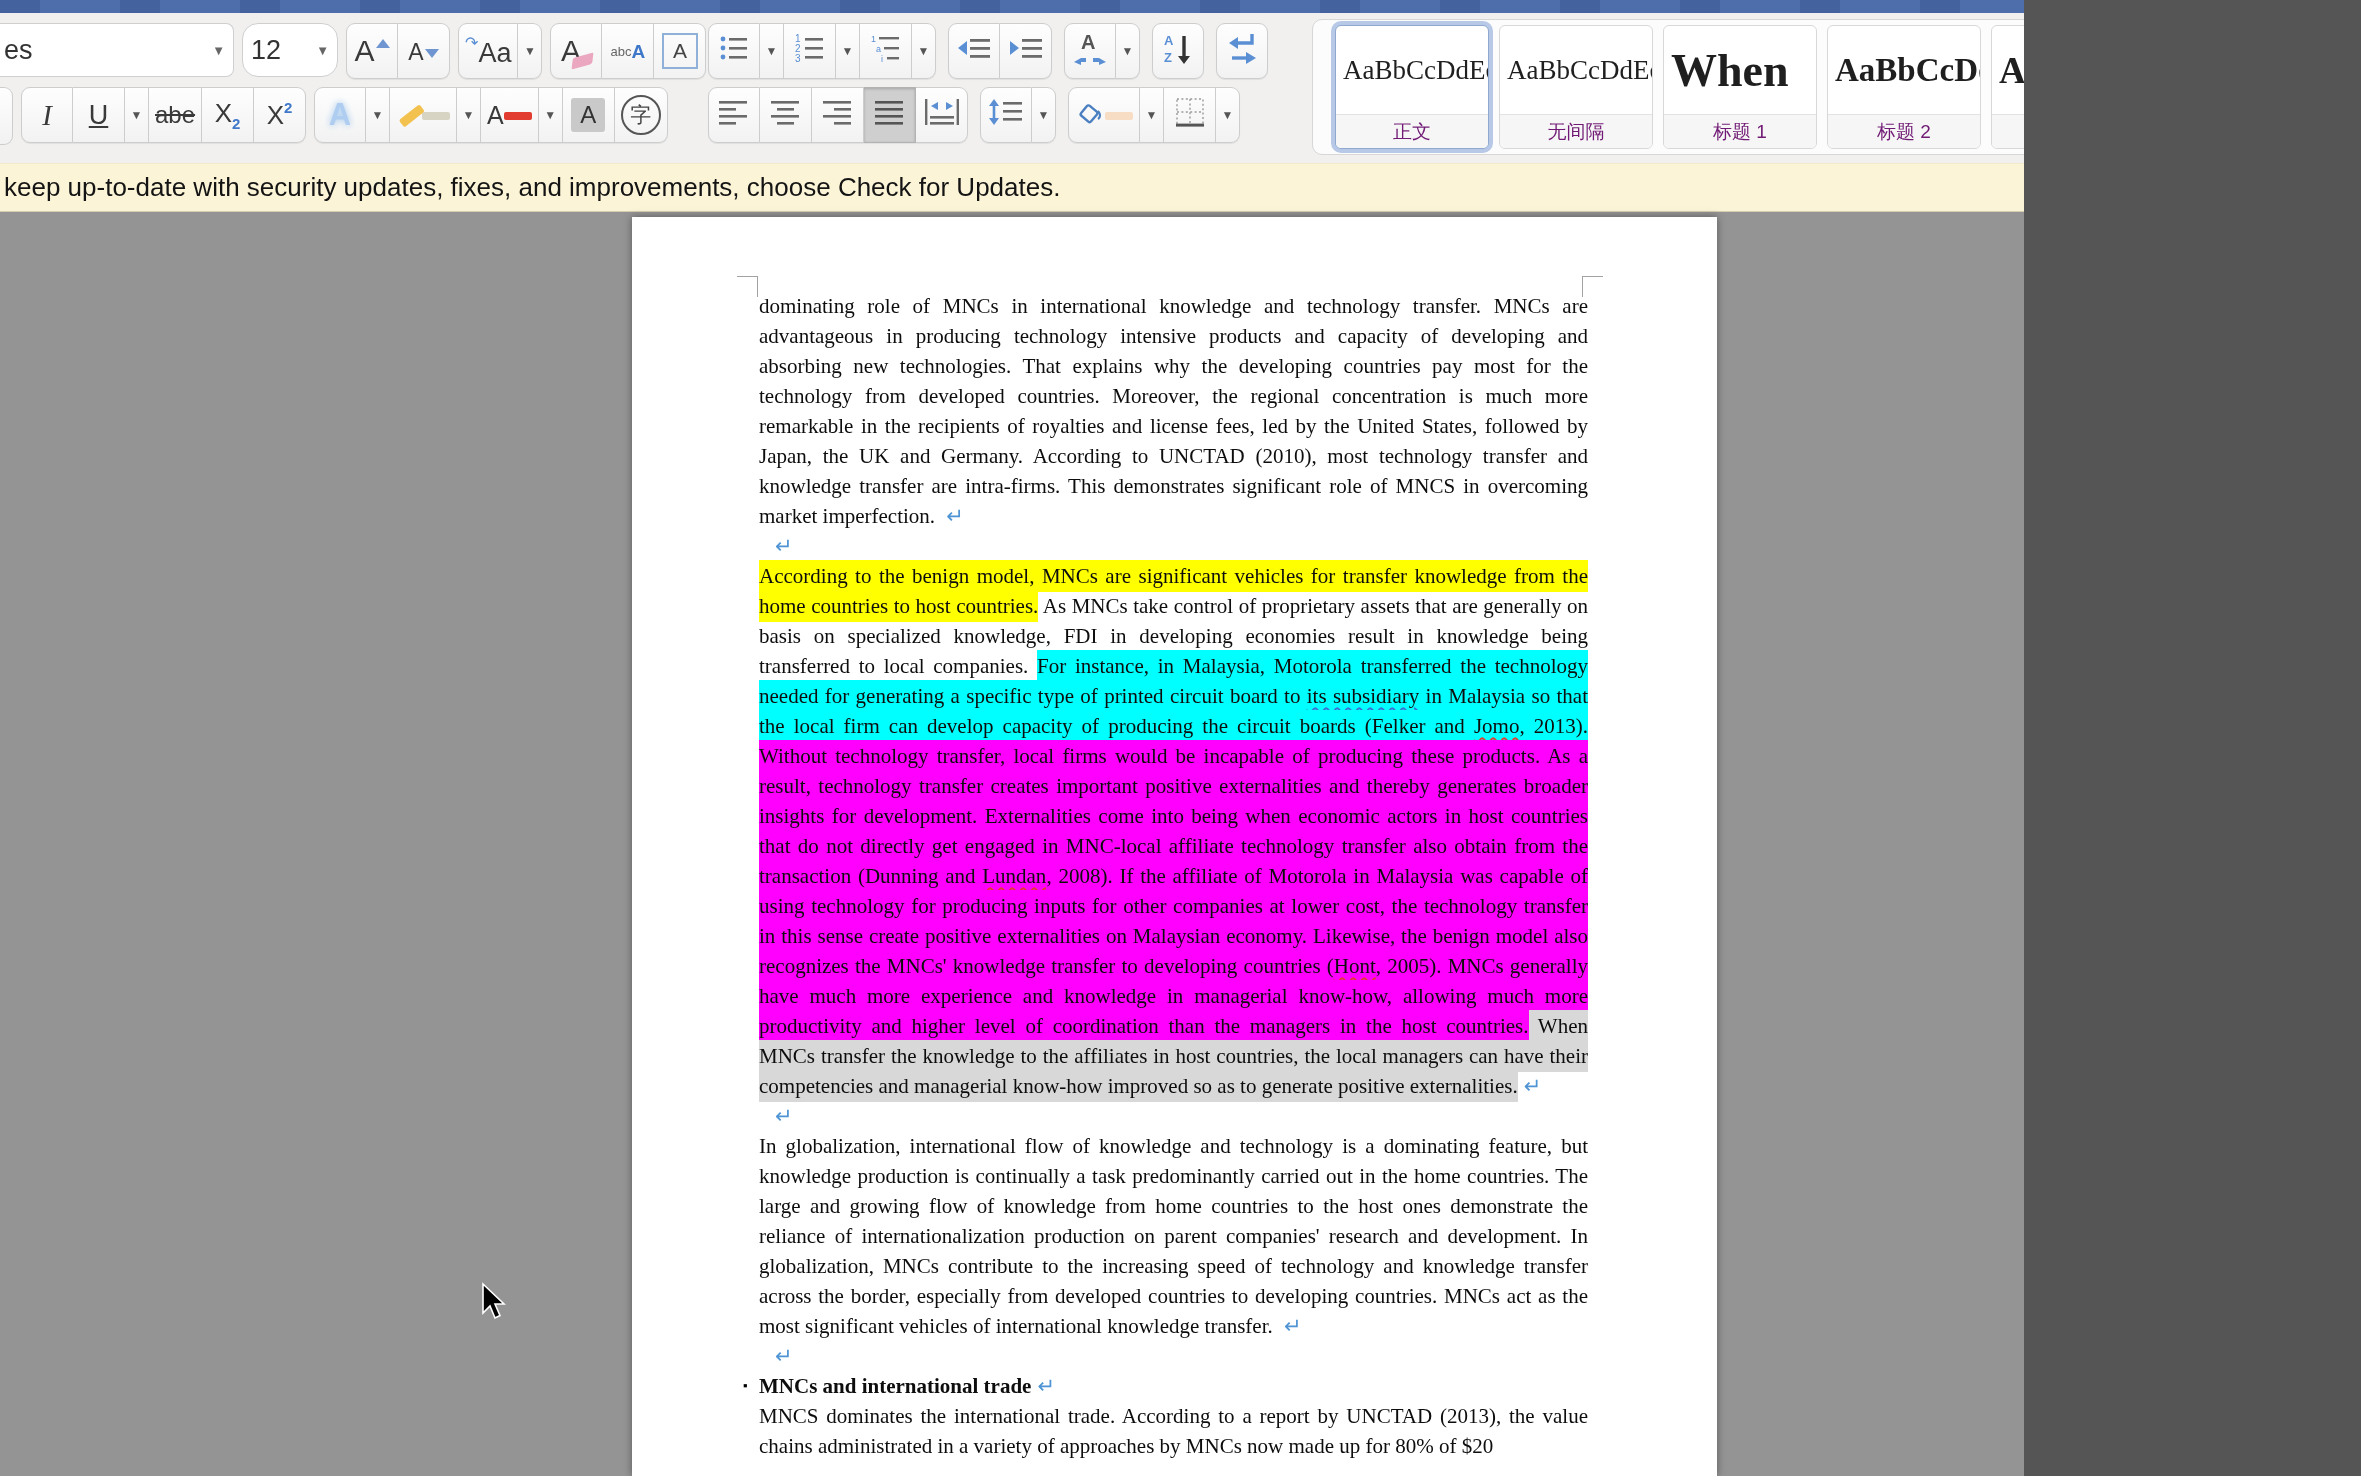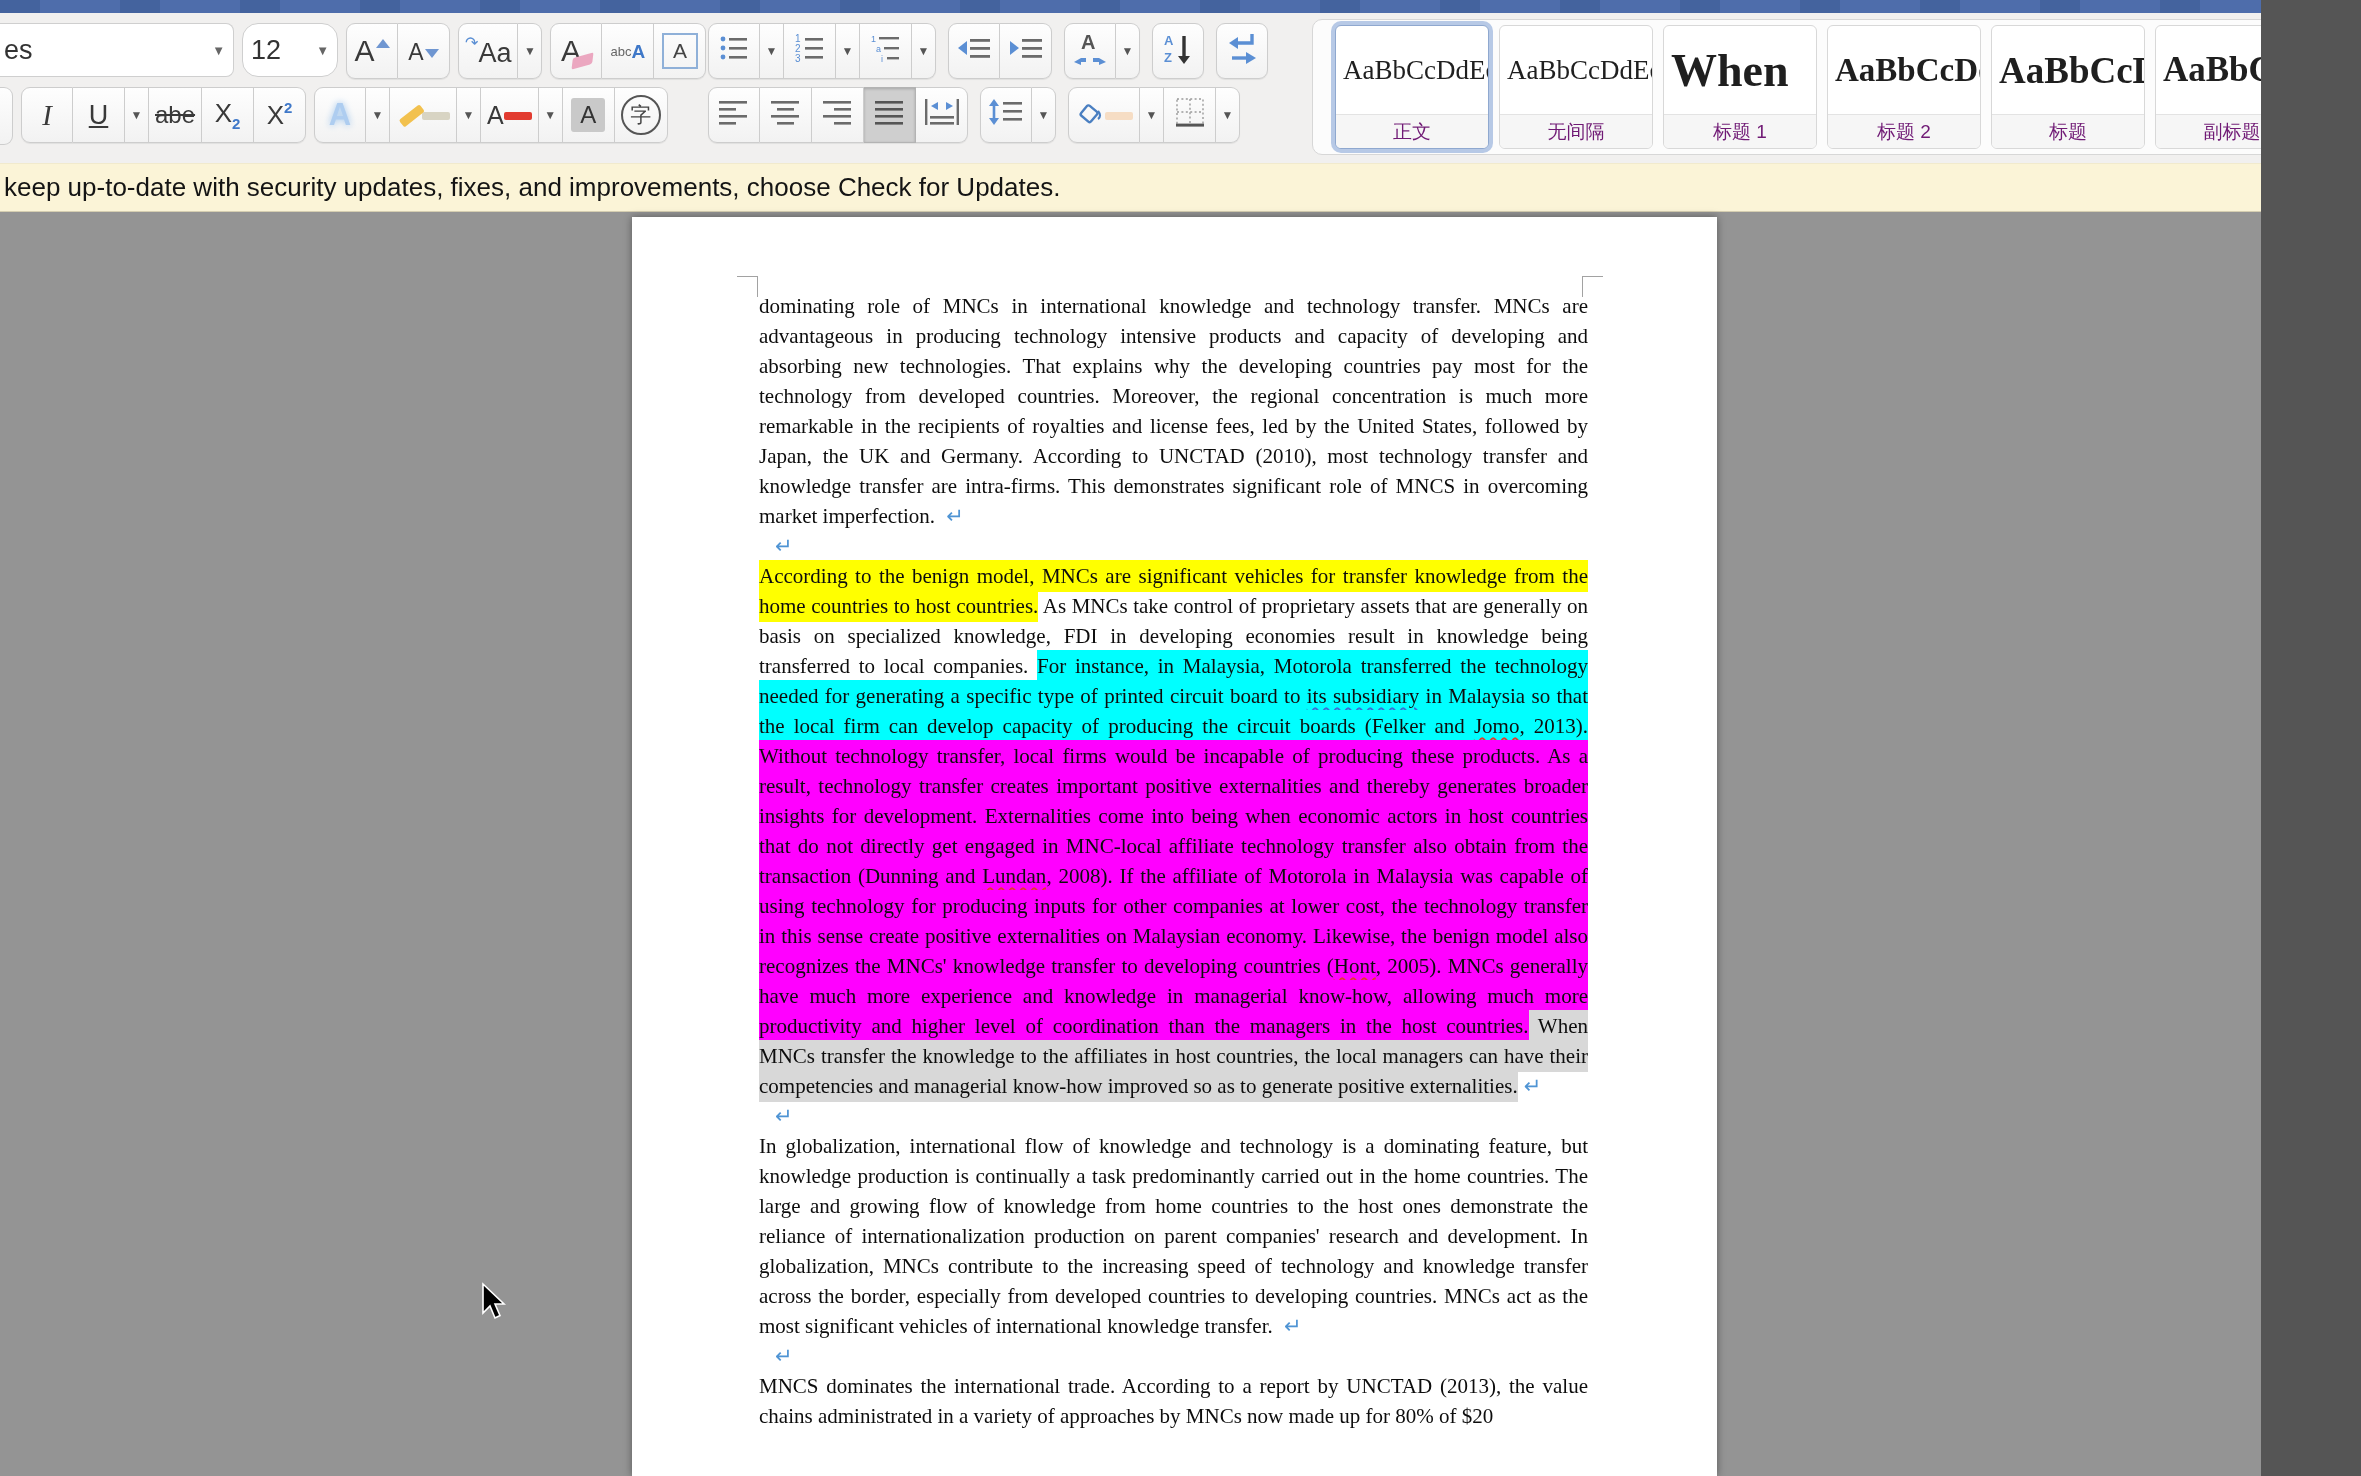--- a/index.html
+++ b/index.html
@@ -1,16 +1,16 @@
 <!DOCTYPE html>
 <html><head>
 <meta charset="utf-8">
 <style>
   html,body{margin:0;padding:0;background:#555;}
-  #root{position:relative;width:2261px;height:1476px;overflow:hidden;background:#f1f0ef;
+  #root{position:relative;width:2024px;height:1476px;overflow:hidden;background:#f1f0ef;
         font-family:"Liberation Sans",sans-serif;}
   
   #titlebar{position:absolute;left:0;top:0;width:2361px;height:13px;
     background:repeating-linear-gradient(90deg,#44639e 0 40px,#4e6dab 40px 120px);}
   
   #ribbon{position:absolute;left:0;top:13px;width:2361px;height:150px;background:#f1f0ef;}
   .ribbon-row{position:absolute;display:flex;gap:8px;align-items:flex-start;}
   #row1-left{top:10px;left:0;}
   #row2-left{top:74px;left:0;}
   #row1-mid{top:10px;left:708px;gap:12px;}
@@ -403,20 +403,21 @@
     <div id="page">
       <div class="crop" id="crop-left"></div>
       <div class="crop" id="crop-right"></div>
       <div id="doc-text">
           <p class="para body"><span>dominating role of MNCs in international knowledge and technology transfer. MNCs are advantageous in producing technology intensive products and capacity of developing and absorbing new technologies. That explains why the developing countries pay most for the technology from developed countries. Moreover, the regional concentration is much more remarkable in the recipients of royalties and license fees, led by the United States, followed by Japan, the UK and Germany. According to UNCTAD (2010), most technology transfer and knowledge transfer are intra-firms. This demonstrates significant role of MNCS in overcoming market imperfection. </span><span class="pilcrow">↵</span></p>
           <p class="para mark"><span class="pilcrow">↵</span></p>
           <p class="para body"><span class="hl hl-yellow">According to the benign model, MNCs are significant vehicles for transfer knowledge from the home countries to host countries.</span><span> As MNCs take control of proprietary assets that are generally on basis on specialized knowledge, FDI in developing economies result in knowledge being transferred to local companies. </span><span class="hl hl-cyan">For instance, in Malaysia, Motorola transferred the technology needed for generating a specific type of printed circuit board to </span><span class="hl hl-cyan sq-blue">its subsidiary</span><span class="hl hl-cyan"> in Malaysia so that the local firm can develop capacity of producing the circuit boards (Felker and </span><span class="hl hl-cyan sq-red">Jomo</span><span class="hl hl-cyan">, 2013). </span><span class="hl hl-magenta">Without technology transfer, local firms would be incapable of producing these products. As a result, technology transfer creates important positive externalities and thereby generates broader insights for development. Externalities come into being when economic actors in host countries that do not directly get engaged in MNC-local affiliate technology transfer also obtain from the transaction (Dunning and </span><span class="hl hl-magenta sq-red">Lundan</span><span class="hl hl-magenta">, 2008). If the affiliate of Motorola in Malaysia was capable of using technology for producing inputs for other companies at lower cost, the technology transfer in this sense create positive externalities on Malaysian economy. Likewise, the benign model also recognizes the MNCs' knowledge transfer to developing countries (</span><span class="hl hl-magenta sq-red">Hont</span><span class="hl hl-magenta">, 2005). MNCs generally have much more experience and knowledge in managerial know-how, allowing much more productivity and higher level of coordination than the managers in the host countries.</span><span class="hl hl-selection"> When MNCs transfer the knowledge to the affiliates in host countries, the local managers can have their competencies and managerial know-how improved so as to generate positive externalities.</span><span class="pilcrow">↵</span></p>
           <p class="para mark"><span class="pilcrow">↵</span></p>
           <p class="para body"><span>In globalization, international flow of knowledge and technology is a dominating feature, but knowledge production is continually a task predominantly carried out in the home countries. The large and growing flow of knowledge from home countries to the host ones demonstrate the reliance of internationalization production on parent companies' research and development. In globalization, MNCs contribute to the increasing speed of technology and knowledge transfer across the border, especially from developed countries to developing countries. MNCs act as the most significant vehicles of international knowledge transfer.  </span><span class="pilcrow">↵</span></p>
           <p class="para mark"><span class="pilcrow">↵</span></p>
+          <p class="para heading"><span class="hbullet">▪</span><span>MNCs and international trade</span><span class="pilcrow">↵</span></p>
           <p class="para body"><span>MNCS dominates the international trade. According to a report by UNCTAD (2013), the value chains administrated in a variety of approaches by MNCs now made up for 80% of $20</span></p>
         </div>
     </div>
   </div>
 
   <div id="cursor">
     <svg width="28" height="40" viewBox="0 0 28 40">
         <path d="M3,2 L3,31 L10,24 L15,36 L20,33.5 L15,22 L24,22 Z" fill="#000" stroke="#fff" stroke-width="1.6"></path>
       </svg>
   </div>

